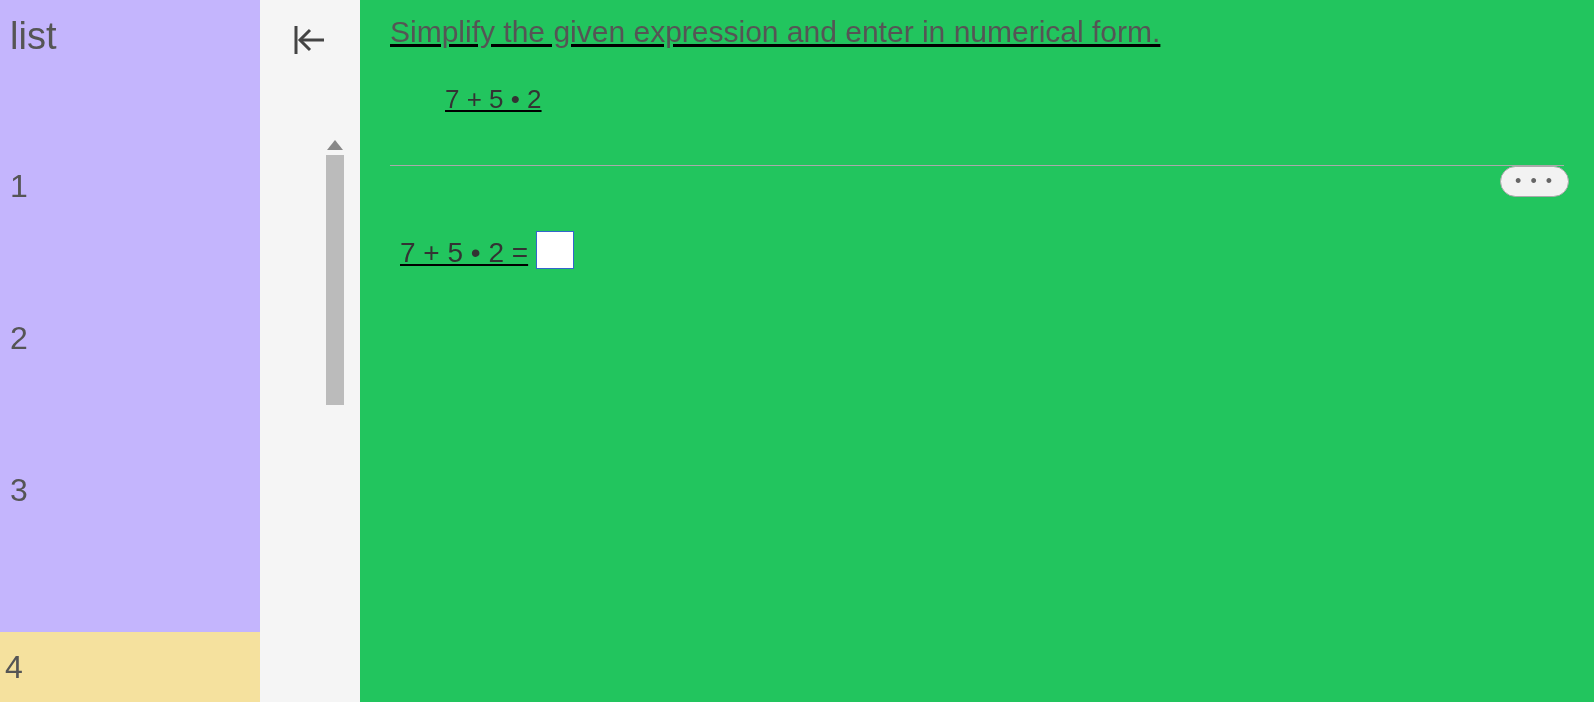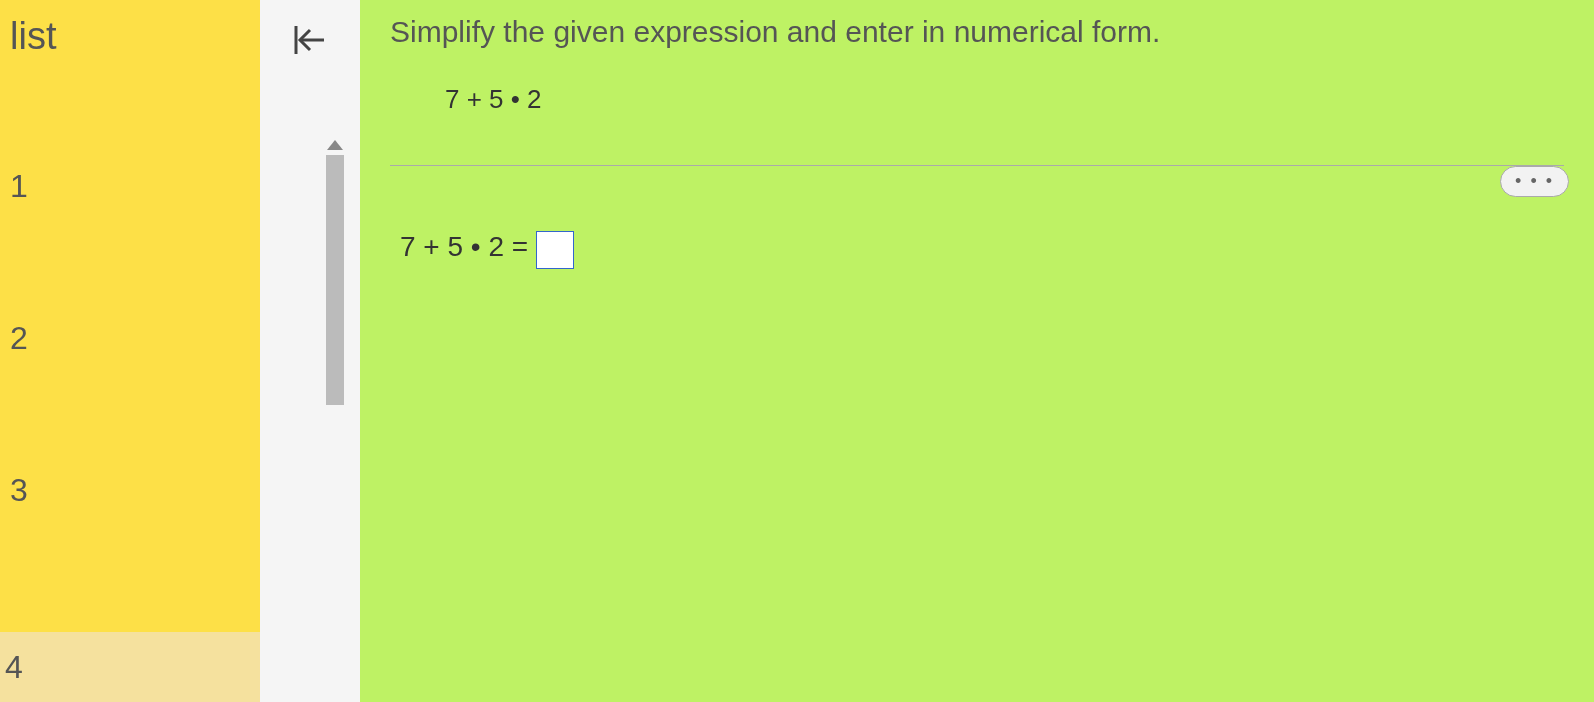--- a/index.html
+++ b/index.html
@@ -10,21 +10,21 @@
     body {
       font-family: Arial, sans-serif;
       background: #f0f0f0;
       width: 1594px;
       height: 702px;
       overflow: hidden;
       display: flex;
     }
     .sidebar {
       width: 260px;
-      background: #fde047;
+      background: #c4b5fd;
       padding: 15px 0 16px 5px;
       position: relative;
     }
     .sidebar-header {
       font-size: 38px;
       color: #555;
       padding-left: 5px;
       margin-bottom: 100px;
     }
     .sidebar-item {
@@ -80,23 +80,24 @@
     }
     .scrollbar-thumb {
       width: 18px;
       height: 250px;
       background: #bbb;
       margin: 0 auto;
       cursor: pointer;
     }
     .main-content {
       flex: 1;
-      background: #bef264;
+      background: #22c55e;
       padding: 15px 30px;
       position: relative;
+      text-decoration: underline;
     }
     .instruction {
       font-size: 30px;
       color: #555;
       margin-bottom: 35px;
     }
     .expression-display {
       font-size: 26px;
       color: #333;
       margin-left: 55px;
@@ -118,21 +119,21 @@
       padding: 4px 14px;
       font-size: 18px;
       color: #666;
       cursor: pointer;
       letter-spacing: 2px;
     }
     .answer-line {
       font-size: 28px;
       color: #333;
       display: flex;
-      align-items: flex-start;
+      align-items: flex-end;
       margin-left: 10px;
     }
     .answer-expression {
       margin-right: 8px;
     }
     .answer-input {
       width: 38px;
       height: 38px;
       border: 1px solid #3366cc;
       background: #fff;

